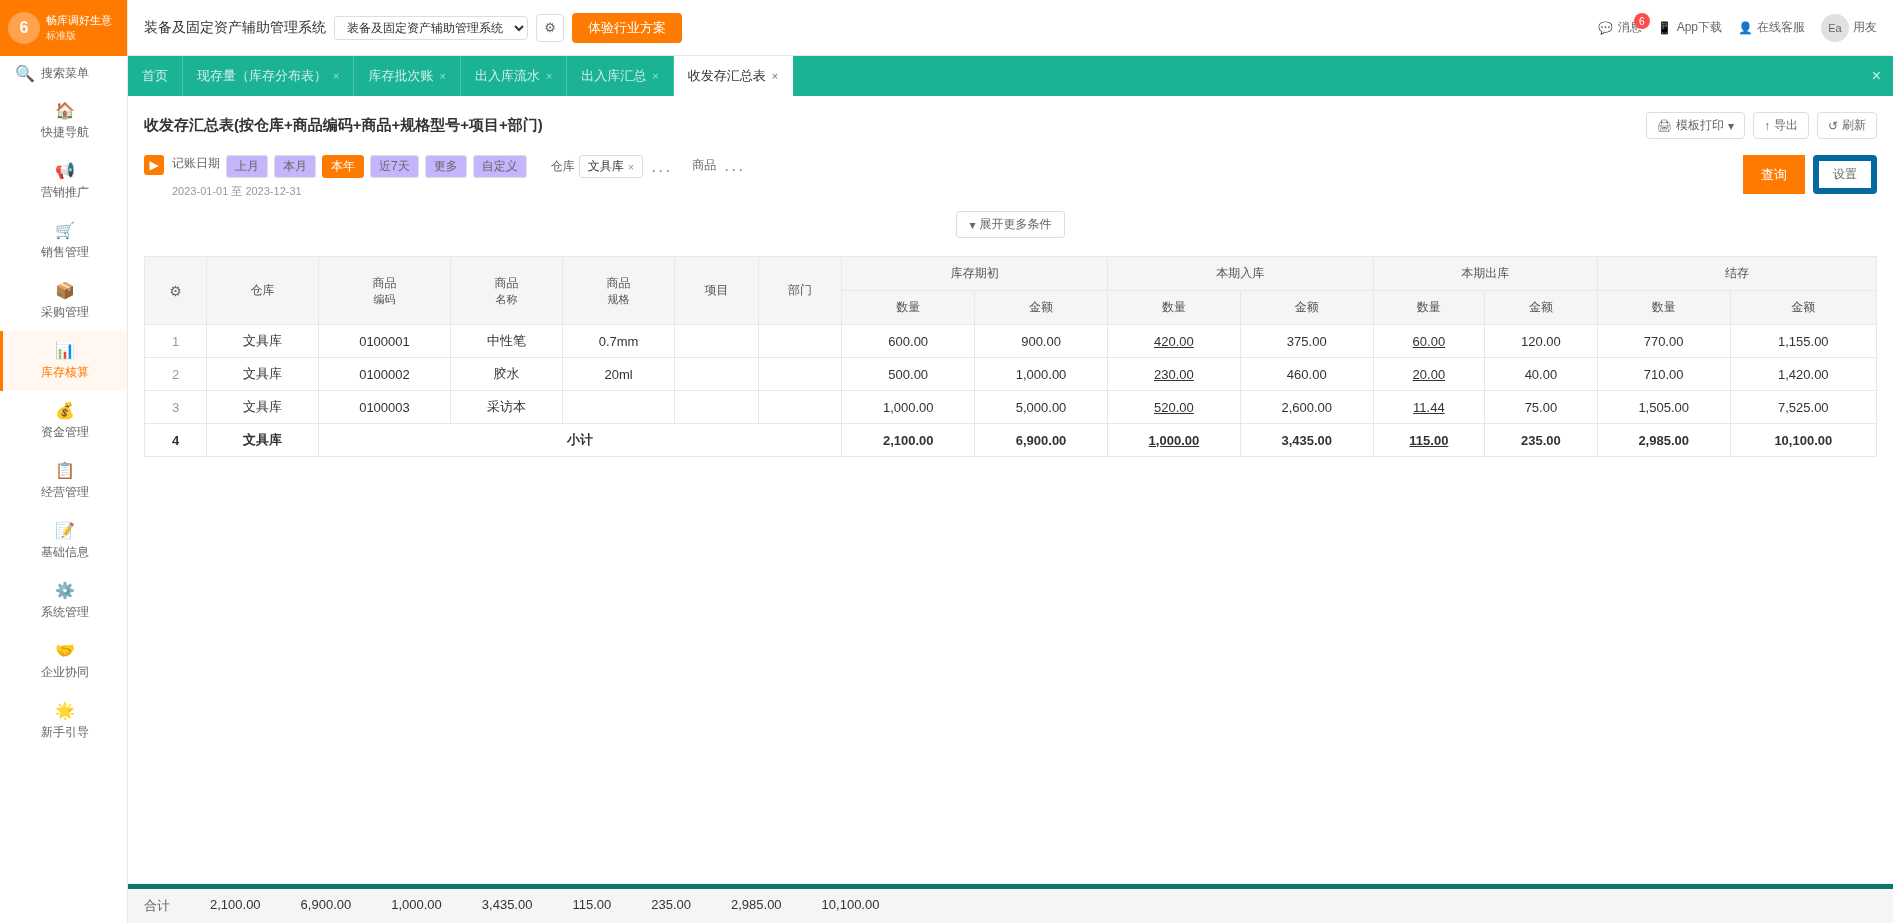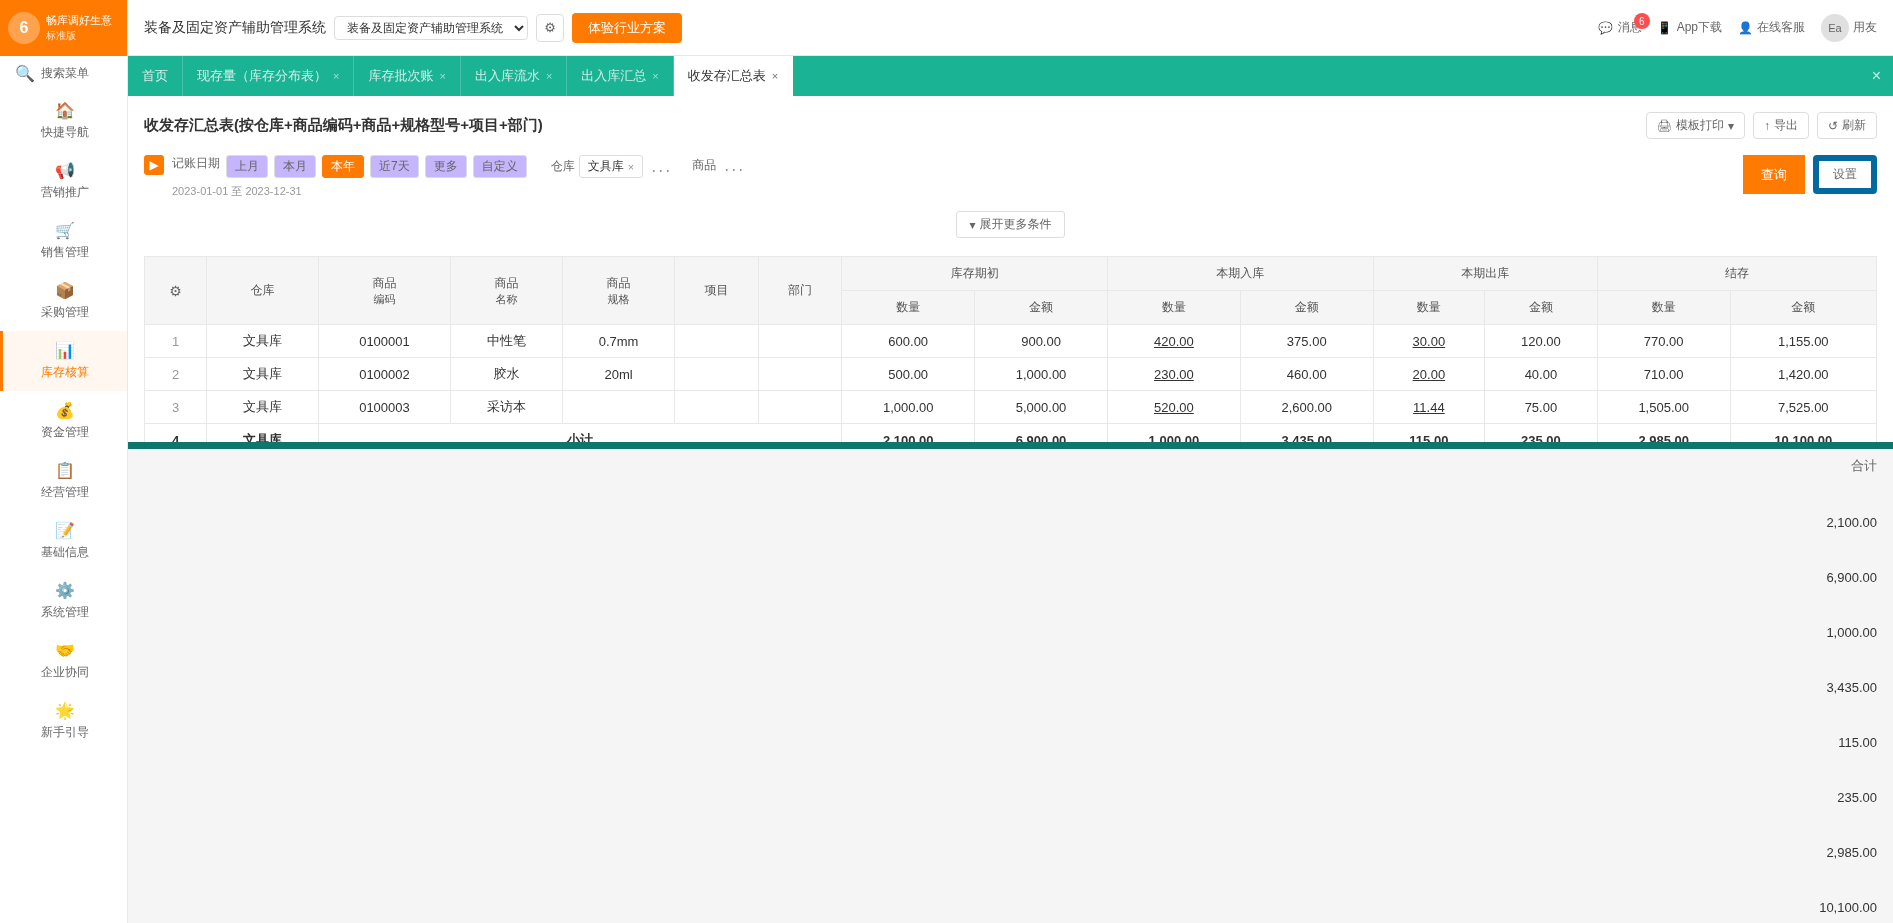--- a/index.html
+++ b/index.html
@@ -65,21 +65,21 @@
     table { width: 100%; border-collapse: collapse; font-size: 13px; }
     thead tr { background: #f5f5f5; }
     th { padding: 8px 10px; text-align: center; border: 1px solid #e8e8e8; font-weight: 500; color: #555; font-size: 12px; white-space: nowrap; }
     td { padding: 7px 10px; text-align: center; border: 1px solid #e8e8e8; color: #333; white-space: nowrap; }
     .row-num { color: #999; }
     .link-underline { text-decoration: underline; color: #333; cursor: pointer; }
     .subtotal-row td { font-weight: bold; }
     .settings-icon { font-size: 14px; cursor: pointer; color: #666; }
 
     
-    .footer-bar { background: #f5f5f5; border-top: 7px solid #0f766e; padding: 8px 16px; display: flex; align-items: flex-end; gap: 40px; font-size: 13px; color: #333; flex-direction: column; }
+    .footer-bar { background: #f5f5f5; border-top: 5px solid #0f766e; padding: 8px 16px; display: flex; align-items: flex-start; gap: 40px; font-size: 13px; color: #333; }
     .footer-label { color: #666; }
     .footer-value { font-weight: 500; }
     .arrow-right { display: inline-block; width: 20px; height: 20px; background: #ff7a00; color: #fff; border-radius: 3px; display: flex; align-items: center; justify-content: center; cursor: pointer; font-size: 12px; }
   </style>
 </head>
 <body>
 
 <div class="layout">
 
   <div class="sidebar">
@@ -300,21 +300,21 @@
                 <td>文具库</td>
                 <td>0100001</td>
                 <td>中性笔</td>
                 <td>0.7mm</td>
                 <td></td>
                 <td></td>
                 <td>600.00</td>
                 <td>900.00</td>
                 <td><span class="link-underline">420.00</span></td>
                 <td>375.00</td>
-                <td><span class="link-underline">30.00</span></td>
+                <td><span class="link-underline">60.00</span></td>
                 <td>120.00</td>
                 <td>770.00</td>
                 <td>1,155.00</td>
               </tr>
 
               <tr>
                 <td class="row-num">2</td>
                 <td>文具库</td>
                 <td>0100002</td>
                 <td>胶水</td>

